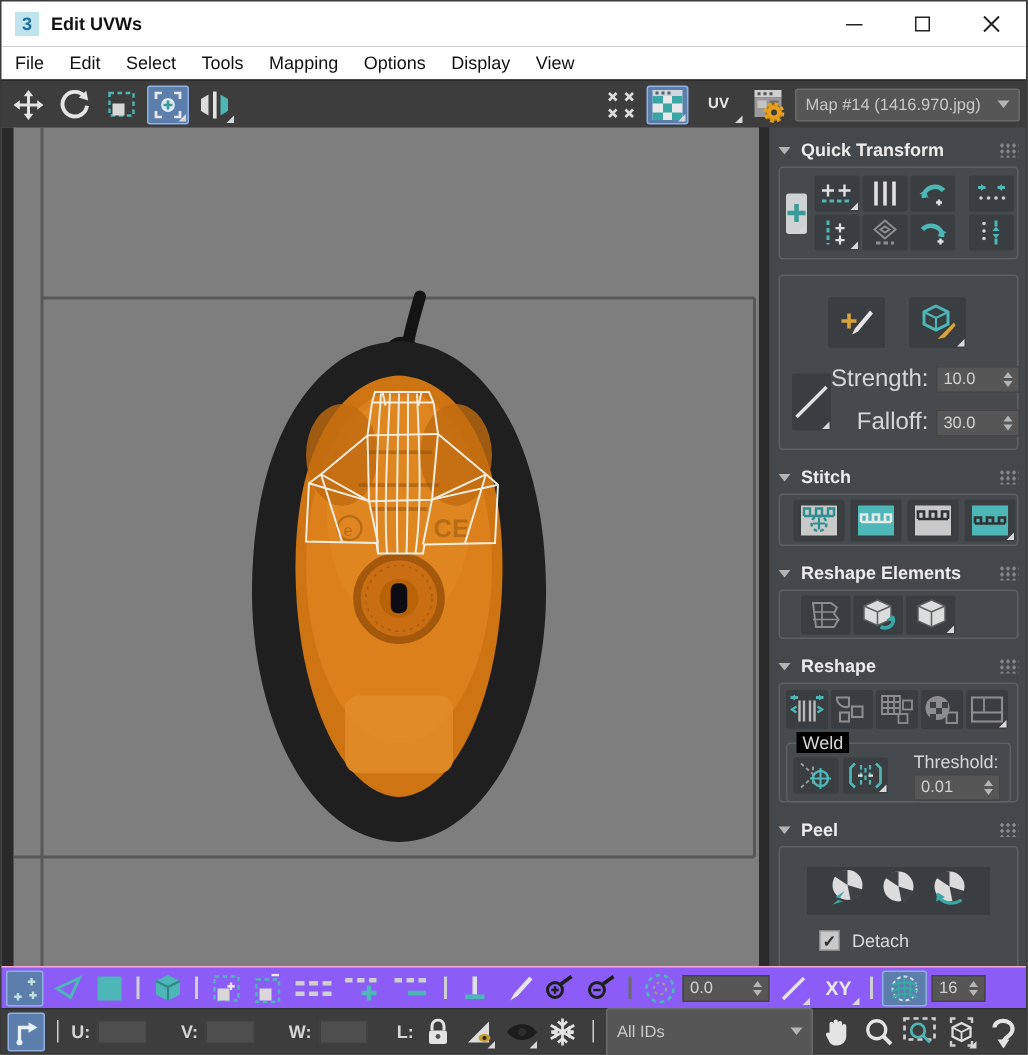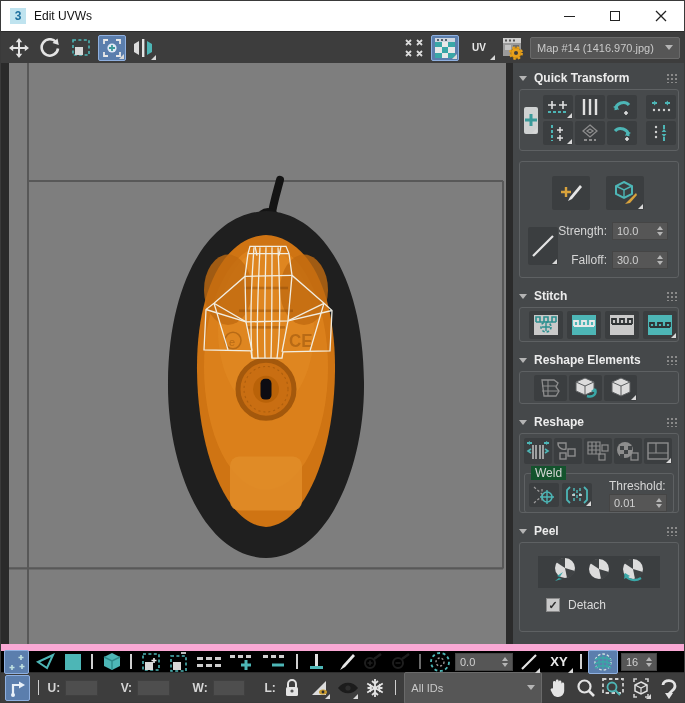--- a/index.html
+++ b/index.html
@@ -3,21 +3,21 @@
 <meta charset="utf-8">
 <style>
   * { box-sizing: border-box; margin: 0; padding: 0; }
   html,body { width:685px; height:703px; }
   body { font-family: "Liberation Sans", sans-serif; background:#3d3d3d; overflow:hidden; }
   .window { width:685px; height:703px; border:1px solid #3a3a3a; display:flex; flex-direction:column; background:#3d3d3d; }
 
   
   .titlebar { height:30px; background:#ffffff; display:flex; align-items:center; padding-left:9px; flex:0 0 auto; }
   .app-logo { width:16px; height:16px; background:#bfe3ef; color:#1c6f9e; font-weight:bold; font-size:12px; display:flex; align-items:center; justify-content:center; margin-right:8px; }
-  .win-title { font-size:12px; color:#111; }
+  .win-title { font-size:12px; color:#111;font-weight:bold; }
   .win-ctrls { margin-left:auto; display:flex; height:30px; }
   .win-btn { width:46px; height:30px; display:flex; align-items:center; justify-content:center; }
   .glyph-min { width:11px; height:1px; background:#222; display:block; }
   .glyph-max { width:10px; height:10px; border:1px solid #222; display:block; }
 
   
   .menubar { height:22px; background:#ffffff; display:flex; align-items:center; padding:0 9px; gap:17px; flex:0 0 auto; }
   .menu-item { font-size:12px; color:#111; cursor:default; }
 
   
@@ -56,50 +56,50 @@
   .qt-col { display:grid; grid-auto-rows:24px; gap:2px; margin-left:4px; }
   .qt-grid .pbtn, .qt-col .pbtn { width:30px; height:24px; font-size:13px; }
 
   .brush-box { height:117px; padding:14px 10px 10px 8px; }
   .brush-row1 { display:flex; justify-content:center; gap:16px; }
   .brush-row1 .pbtn { width:38px; height:34px; }
   .brush-row2 { display:flex; margin-top:12px; align-items:center; }
   .falloff-btn { width:40px; height:38px; }
   .fields { margin-left:auto; display:flex; flex-direction:column; gap:11px; }
   .frow { display:flex; align-items:center; justify-content:flex-end; gap:5px; }
-  .flabel { color:#d6d6d6; font-size:12px; }
+  .flabel { color:#d6d6d6; font-size:16px; }
   .spin { height:18px; background:#565656; border:1px solid #454545; color:#d0d0d0; font-size:11px; display:flex; align-items:center; padding:0 4px; }
   .spin .val { flex:1; }
   .spin-arrows { display:flex; flex-direction:column; gap:2px; margin-left:3px; }
   .sa-up { width:0;height:0;border-left:3px solid transparent;border-right:3px solid transparent;border-bottom:4px solid #b5b5b5; }
   .sa-dn { width:0;height:0;border-left:3px solid transparent;border-right:3px solid transparent;border-top:4px solid #b5b5b5; }
   .w54 { width:56px; } .w58 { width:58px; } .w34 { width:36px; }
 
   .reshape-box { height:33px; display:flex; align-items:center; padding-left:14px; gap:2px; }
   .reshape-box .pbtn { width:33px; height:26px; }
   .stitch-box { height:35px; display:flex; align-items:center; padding-left:9px; gap:4px; }
   .stitch-box .pbtn { width:34px; height:28px; }
 
   .explode-box { height:80px; padding:4px 4px 0 4px; }
   .explode-row { display:flex; gap:2px; }
   .explode-row .pbtn { width:28px; height:26px; }
   .weld-group { position:relative; border:1px solid #5e6163; border-radius:3px; margin-top:9px; height:40px; display:flex; align-items:center; padding:4px 4px 0 4px; gap:3px; }
-  .weld-label { position:absolute; top:-8px; left:6px; background:#14532d; padding:0 4px; font-size:12px; color:#d6d6d6; }
+  .weld-label { position:absolute; top:-8px; left:6px; background:#000000; padding:0 4px; font-size:12px; color:#d6d6d6; }
   .weld-group .pbtn { width:30px; height:24px; }
   .thresh { margin-left:auto; display:flex; flex-direction:column; align-items:flex-start; gap:1px; padding-right:2px; }
   .thresh .flabel { font-size:12px; }
 
   .peel-box { height:90px; padding-top:13px; }
   .peel-strip { width:122px; margin:0 auto; height:32px; background:#3b3e40; display:flex; align-items:center; justify-content:center; gap:6px; }
   .peel-row { display:flex; align-items:center; gap:8px; margin:10px 0 0 26px; }
   .checkbox { width:14px; height:14px; background:#c9c9c9; border:1px solid #8a8a8a; display:flex; align-items:center; justify-content:center; color:#2e2e2e; font-size:11px; font-weight:bold; }
   .cb-label { color:#dadada; font-size:12px; }
 
   
-  .toolbar-bottom { height:28px; background:#000000; border-top:7px solid #f9a8d4; display:flex; align-items:center; padding:0 3px; gap:3px; flex:0 0 auto; }
+  .toolbar-bottom { height:28px; background:#8b5cf6; border-top:1px solid #f9a8d4; display:flex; align-items:center; padding:0 3px; gap:3px; flex:0 0 auto; }
   .statusbar { height:30px; background:#3d3d3d; border-top:1px solid #2e2e2e; display:flex; align-items:center; padding:0 4px; gap:5px; flex:0 0 auto; }
   .bbtn { position:relative; width:25px; height:24px; display:flex; align-items:center; justify-content:center; border-radius:2px; }
   .bbtn.active { background:#5b7ead; border:1px solid #8fb0e0; }
   .sep { width:2px; height:15px; background:#cfcfcf; margin:0 3px; }
   .sep.dim { background:#6a6a6a; }
   .xy-btn { color:#e8e8e8; font-size:13px; font-weight:bold; width:30px; }
   .fld { width:36px; height:16px; background:#4e4e4e; border:1px solid #404040; }
   .slabel { color:#d6d6d6; font-size:12px; font-weight:bold; }
   .ids-dd { width:150px; height:32px; }
 </style>
@@ -119,20 +119,30 @@
           <span class="glyph-max"></span>
         </div>
       <div class="win-btn">
         <svg width="12" height="12" viewBox="0 0 12 12">
             <path d="M1 1 L11 11 M11 1 L1 11" stroke="#222" stroke-width="1.3"></path>
           </svg>
       </div>
     </div>
   </div>
 
+  <div class="menubar">
+    <span class="menu-item">File</span>
+    <span class="menu-item">Edit</span>
+    <span class="menu-item">Select</span>
+    <span class="menu-item">Tools</span>
+    <span class="menu-item">Mapping</span>
+    <span class="menu-item">Options</span>
+    <span class="menu-item">Display</span>
+    <span class="menu-item">View</span>
+  </div>
 
   <div class="toolbar-top">
     <div class="tbtn">
       <svg class="ico" width="20" height="20" viewBox="0 0 20 20">
         <path d="M10 3v14M3 10h14" stroke="#e4e4e4" stroke-width="2"></path>
         <path d="M10 0l3.2 4.2H6.8zM10 20l3.2-4.2H6.8zM0 10l4.2-3.2v6.4zM20 10l-4.2-3.2v6.4z" fill="#e4e4e4"></path>
       </svg>
     </div>
     <div class="tbtn">
       <svg class="ico" width="20" height="20" viewBox="0 0 20 20">

